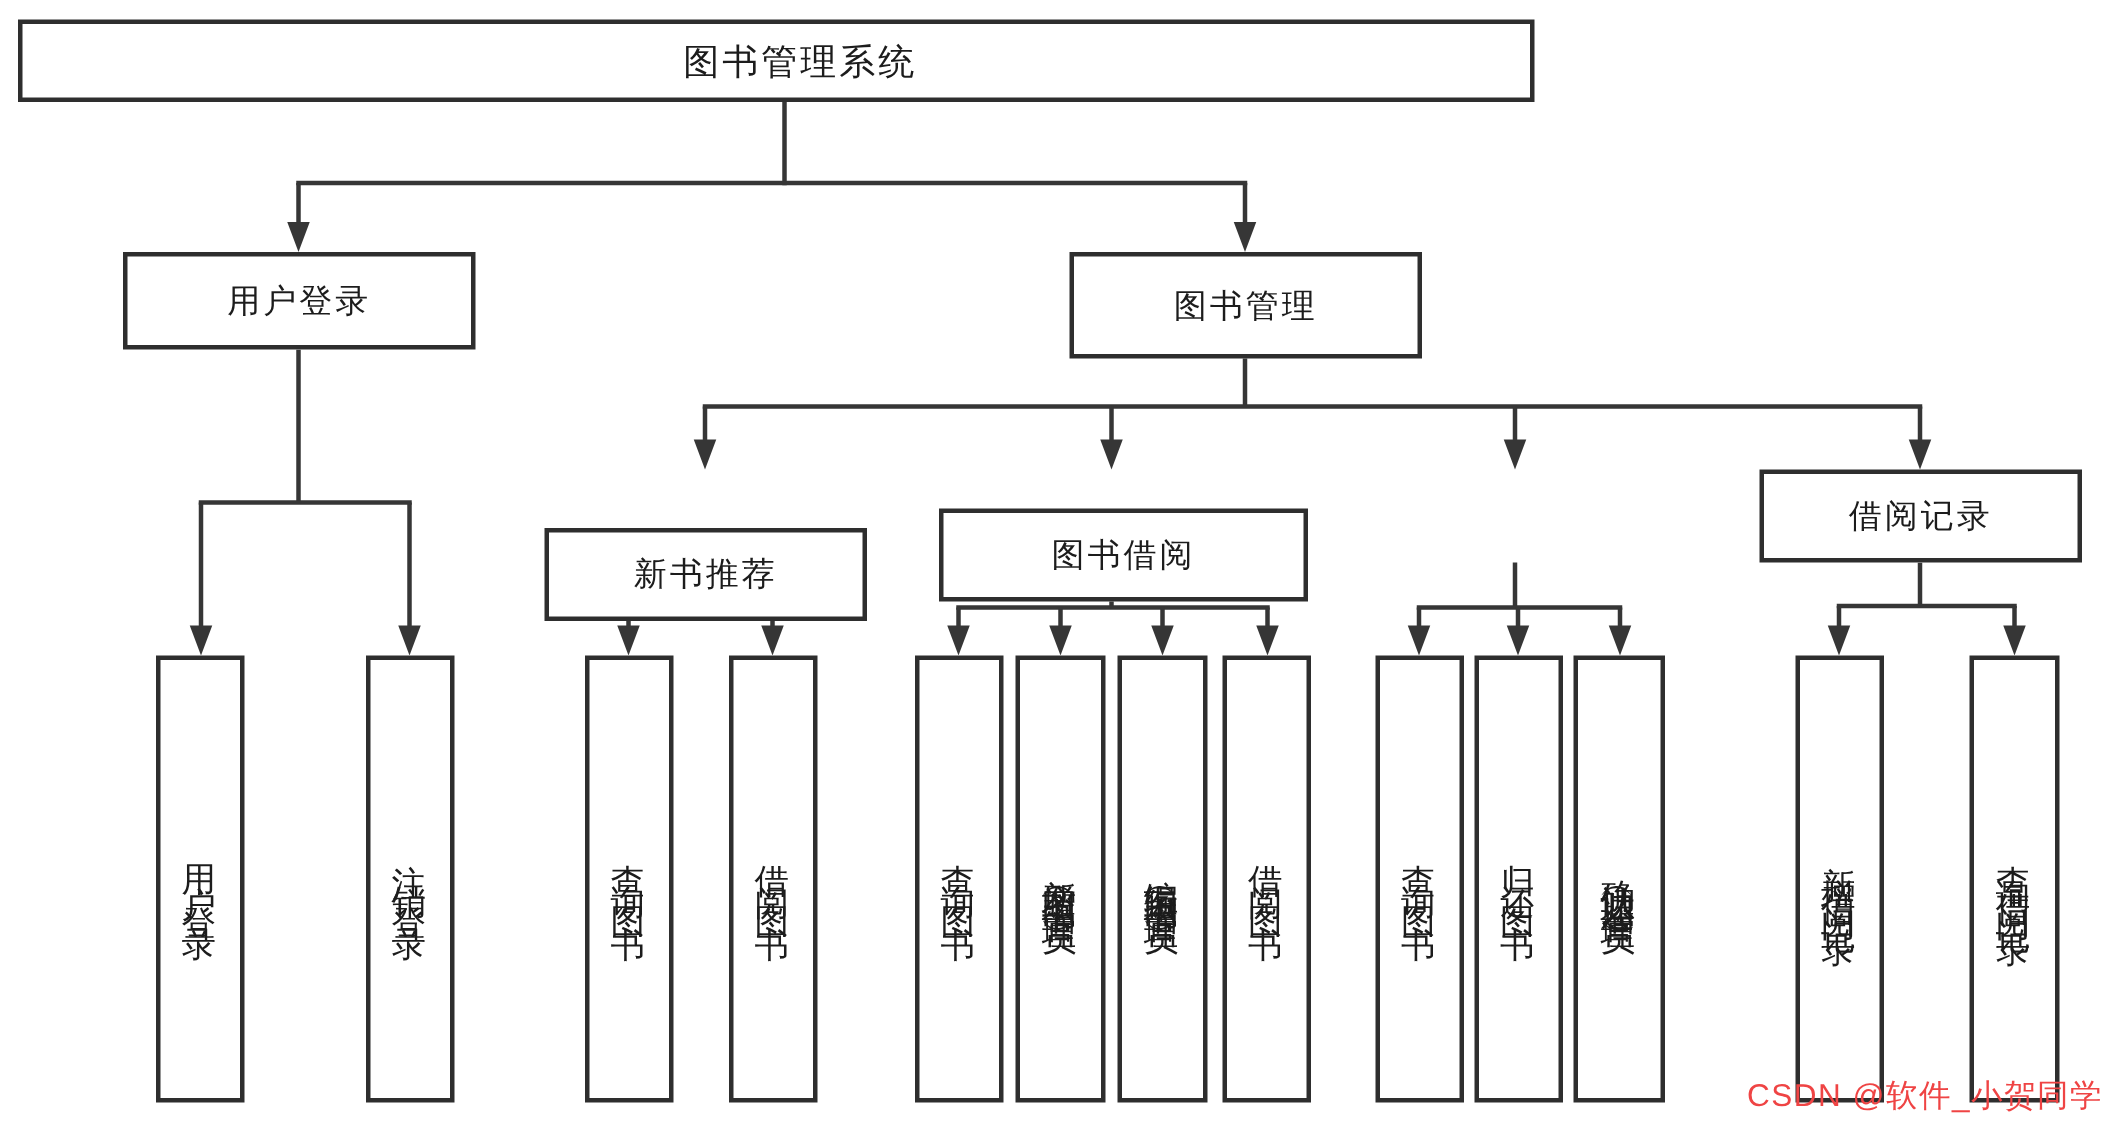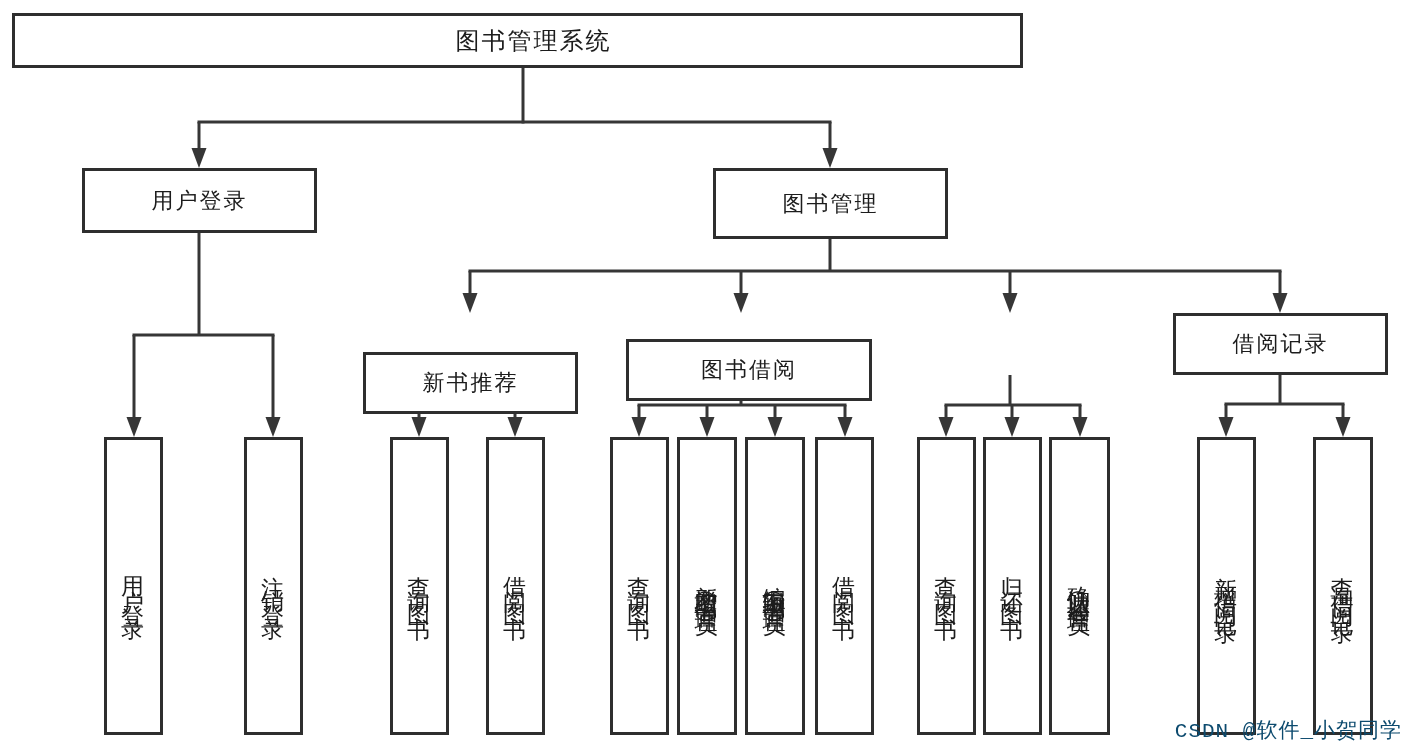--- a/index.html
+++ b/index.html
@@ -43,25 +43,24 @@
     letter-spacing: 14px;
     white-space: nowrap;
   }
   .vbox.mid  > span { letter-spacing: 9px; }
   .vbox.long > span { letter-spacing: 4px; }
 
   .watermark {
     position: absolute;
     top: 716px; right: 3px;
     font-size: 21px;
-    color: #0c4a6e;
+    color: #ef4444;
     letter-spacing: 1px;
     z-index: 5;
     white-space: nowrap;
-    font-family: Liberation Mono, monospace;
   }
 </style>
 </head>
 <body>
 
 <div id="stage">
 
   <svg class="connectors" width="1405" height="747" aria-hidden="true">
 
     <line x1="523" y1="68" x2="523" y2="123.5"></line>

